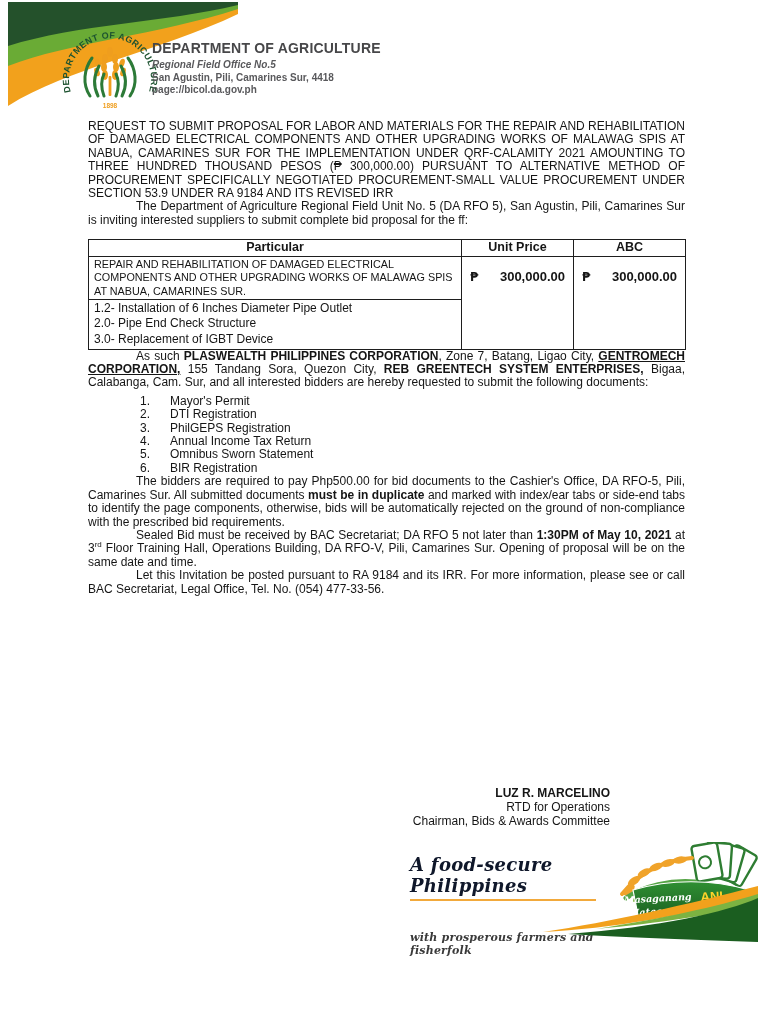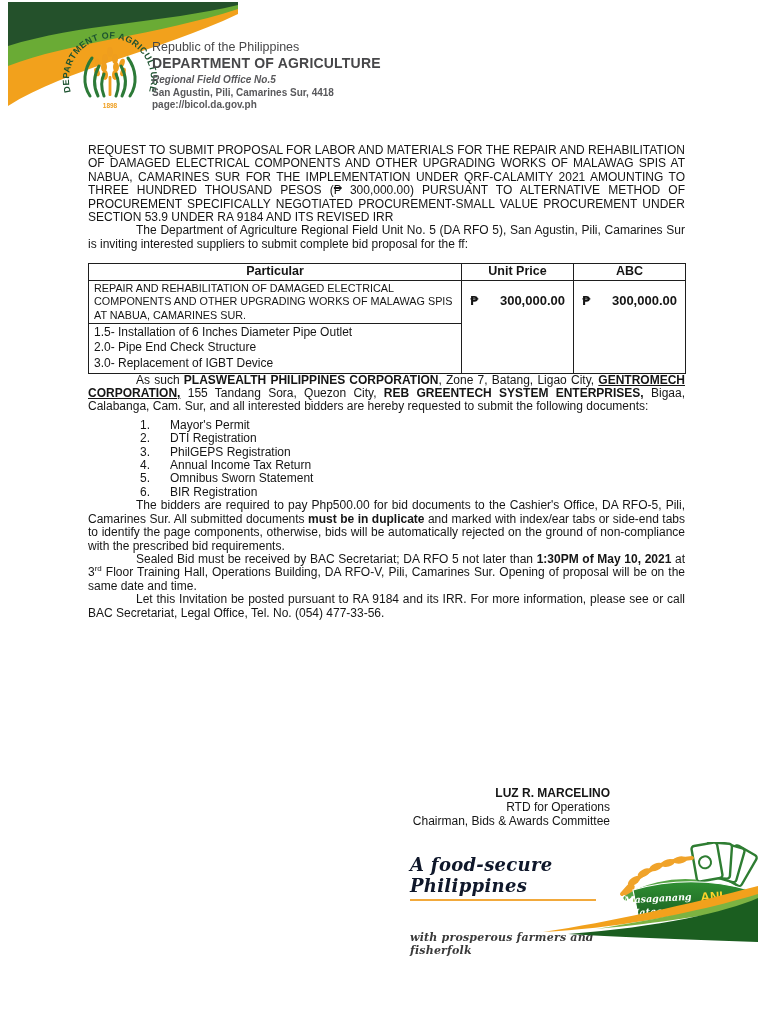--- a/index.html
+++ b/index.html
@@ -9,21 +9,21 @@
   }
   
   .hdr-graphic{position:absolute;left:8px;top:2px;}
   .seal{position:absolute;left:57px;top:24px;}
   .hdr-text{position:absolute;left:152px;top:40px;color:#474749;}
   .hdr-republic{font-size:12.5px;line-height:15px;}
   .hdr-dept{font-size:14px;font-weight:bold;line-height:16px;letter-spacing:.2px;}
   .hdr-small{font-size:10px;font-weight:bold;line-height:12.5px;color:#59595c;}
   .hdr-office{margin-top:3px;font-style:italic;}
   
-  .content{position:absolute;left:88px;top:144px;width:597px;font-size:12px;
+  .content{position:absolute;left:88px;top:120px;width:597px;font-size:12px;
            line-height:13.4px;text-align:justify;}
   .content p{margin:0;}
   .indent{text-indent:48px;}
   .mt-p2{margin-top:20px;}
   .mt-p3{margin-top:10px;}
   .mt-p4{margin-top:9px;}
   .mt-p5{margin-top:13px;}
   .mt-p6{margin-top:20px;}
   .mt-date{margin-top:16px;}
   .u{text-decoration:underline;}
@@ -92,21 +92,20 @@
       <path d="M41,72 C36,62 37,51 42,42"></path>
       <path d="M65,72 C70,62 69,51 64,42"></path>
       <path d="M47,72 C44,64 44,56 47,50"></path>
       <path d="M59,72 C62,64 62,56 59,50"></path>
     </g>
     <text x="53" y="84" text-anchor="middle" font-size="6.5" font-weight="bold" fill="#ef9e1e" font-family="Liberation Sans, sans-serif">1898</text>
   </g>
 </svg>
 
 <div class="hdr-text">
-  <div class="hdr-republic">Republic of the Philippines</div>
   <div class="hdr-dept">DEPARTMENT OF AGRICULTURE</div>
   <div class="hdr-small hdr-office">Regional Field Office No.5</div>
   <div class="hdr-small">San Agustin, Pili, Camarines Sur, 4418</div>
   <div class="hdr-small">page://bicol.da.gov.ph</div>
 </div>
 
 <div class="content">
 
   <p>REQUEST TO SUBMIT PROPOSAL FOR LABOR AND MATERIALS FOR THE REPAIR AND REHABILITATION OF DAMAGED ELECTRICAL COMPONENTS AND OTHER UPGRADING WORKS OF MALAWAG SPIS AT NABUA, CAMARINES SUR FOR THE IMPLEMENTATION UNDER QRF-CALAMITY 2021 AMOUNTING TO THREE HUNDRED THOUSAND PESOS (₱ 300,000.00) PURSUANT TO ALTERNATIVE METHOD OF PROCUREMENT SPECIFICALLY NEGOTIATED PROCUREMENT-SMALL VALUE PROCUREMENT UNDER SECTION 53.9 UNDER RA 9184 AND ITS REVISED IRR</p>
 
@@ -134,21 +133,21 @@
       </td>
       <td class="price-cell" rowspan="2">
         <div class="price-line">
           <span class="peso">₱</span>
           <span>300,000.00</span>
         </div>
       </td>
     </tr>
     <tr>
       <td class="cell-items">
-        <div>1.5- Installation of 6 Inches Diameter Pipe Outlet</div>
+        <div>1.2- Installation of 6 Inches Diameter Pipe Outlet</div>
         <div>2.0- Pipe End Check Structure</div>
         <div>3.0- Replacement of IGBT Device</div>
       </td>
     </tr>
   </tbody>
     </table>
 
   <p class="indent mt-p3"><span>As such </span><b>PLASWEALTH PHILIPPINES CORPORATION</b><span>, Zone 7, Batang, Ligao City, </span><b class="u">GENTROMECH CORPORATION,</b><span> 155 Tandang Sora, Quezon City, </span><b>REB GREENTECH SYSTEM ENTERPRISES,</b><span> Bigaa, Calabanga, Cam. Sur, and all interested bidders are hereby requested to submit the following documents:</span></p>
 
   <div class="doc-list">

